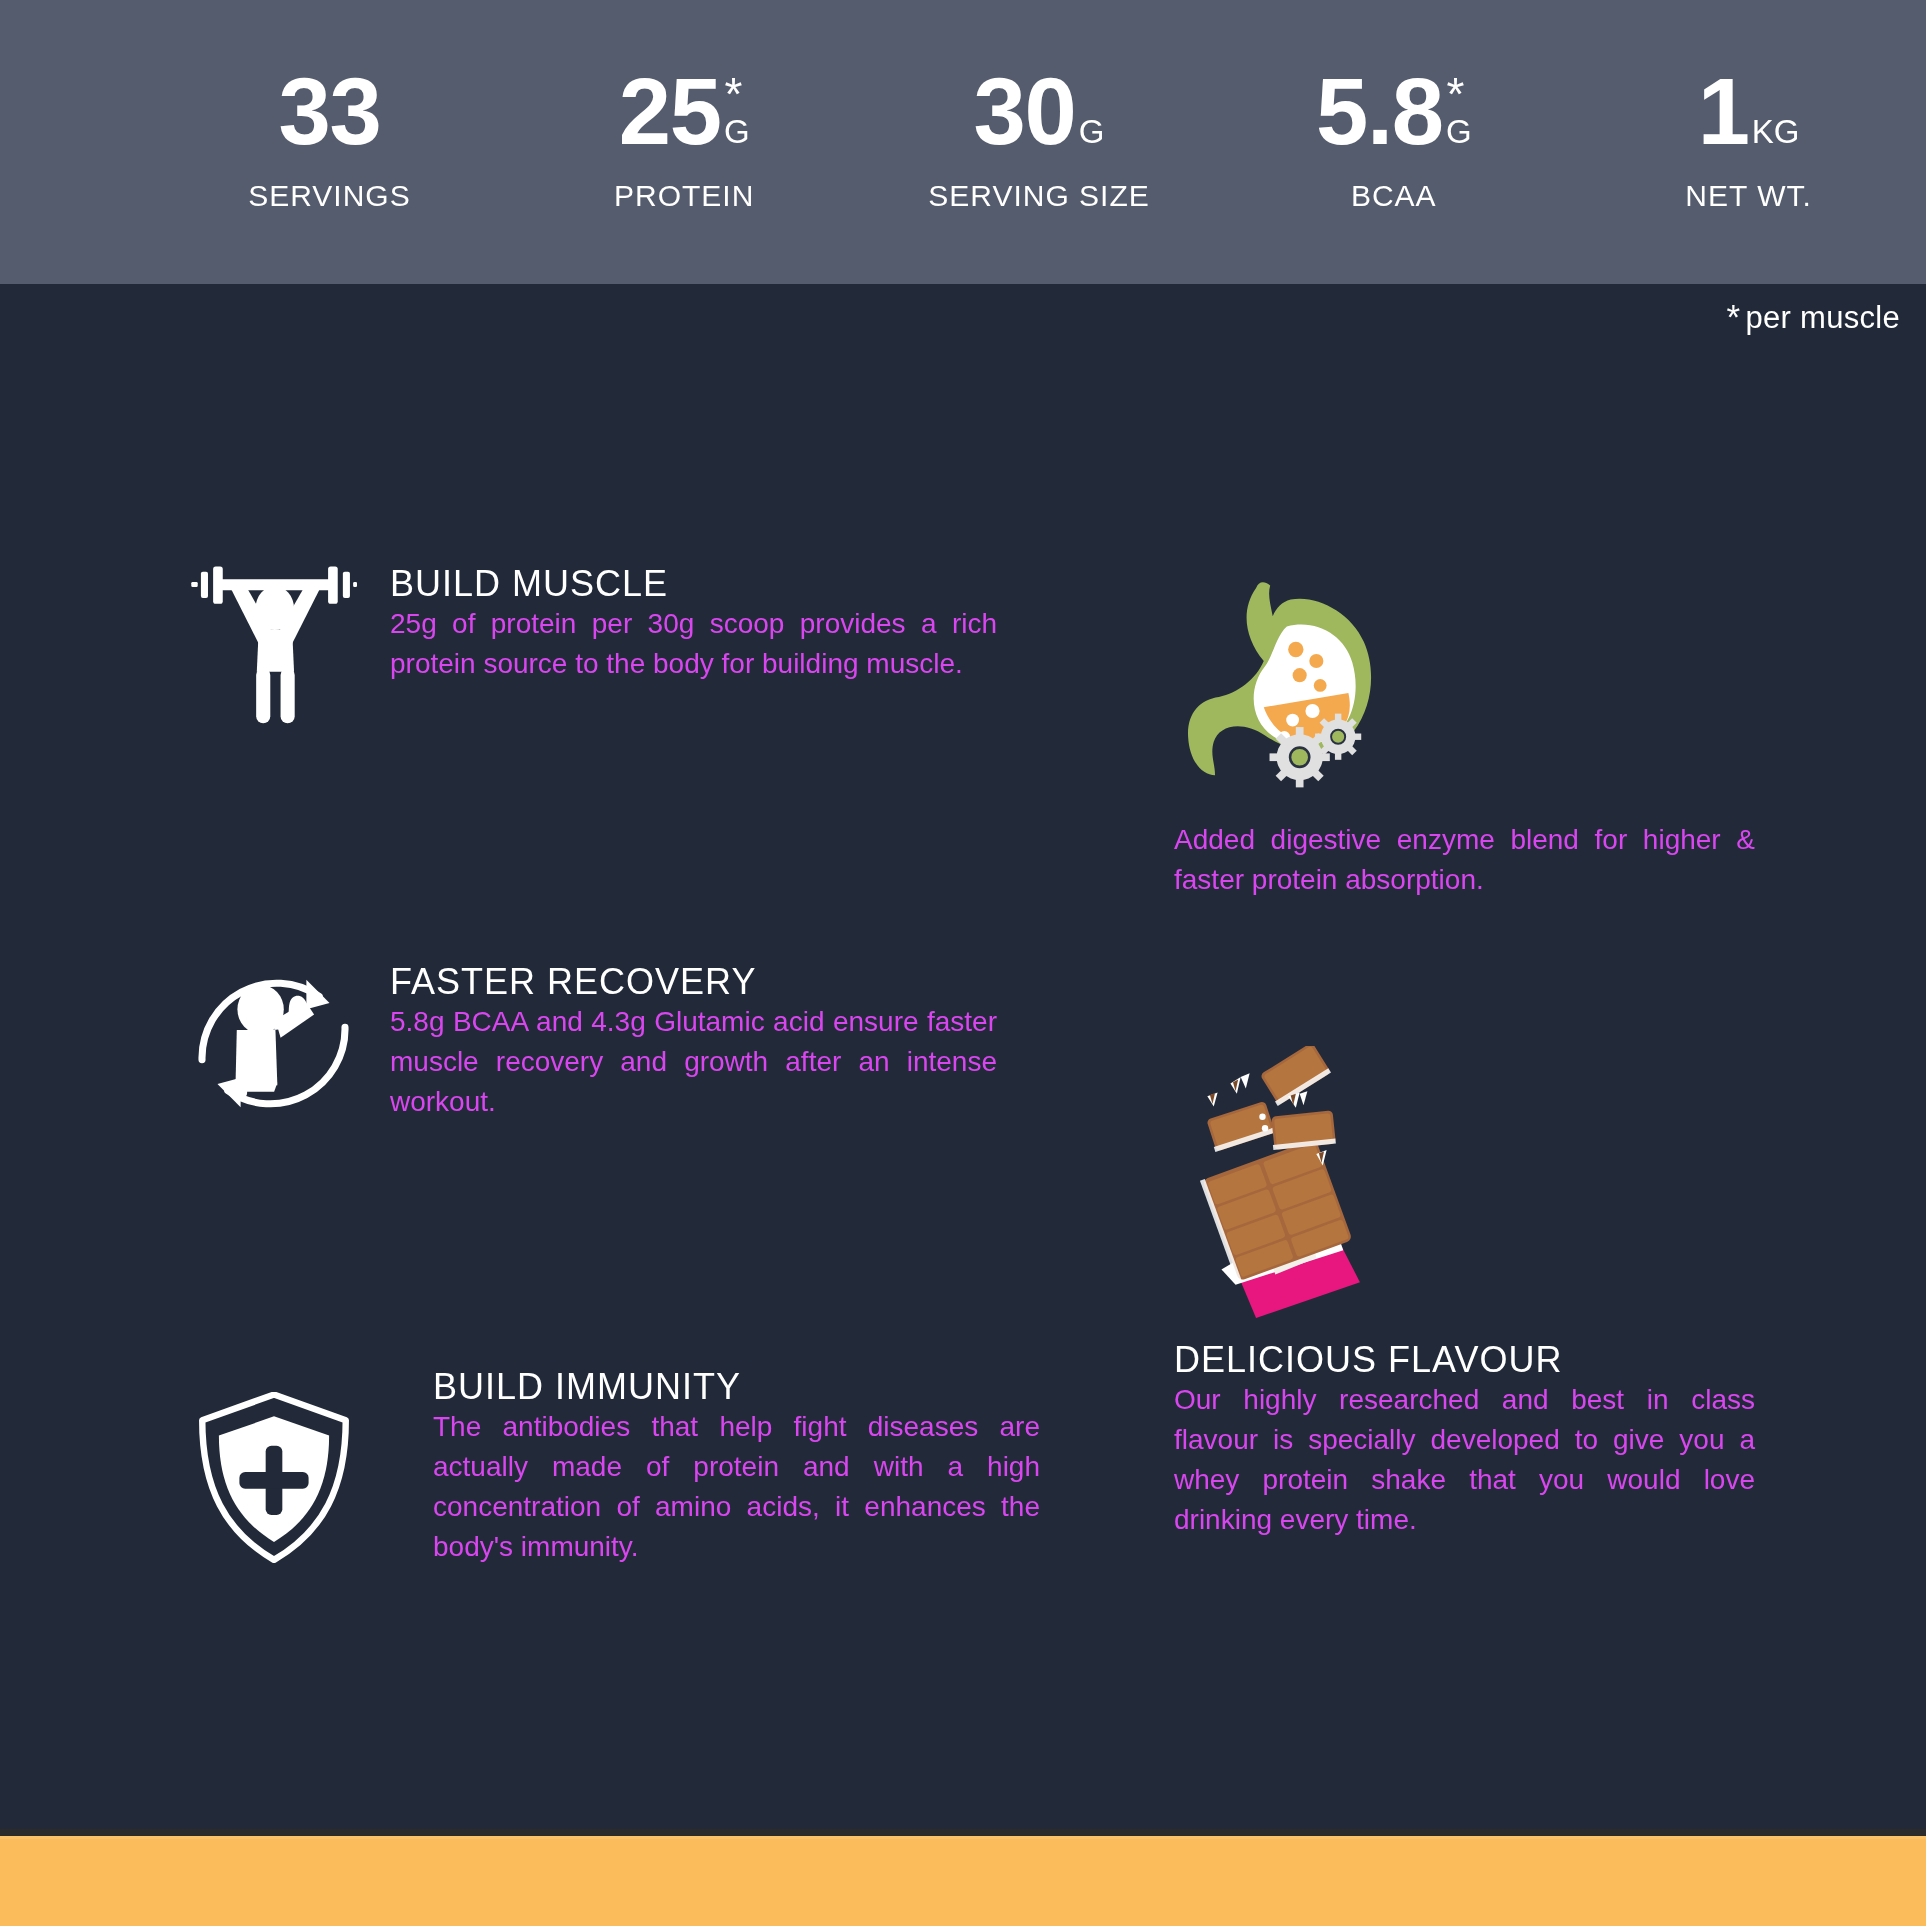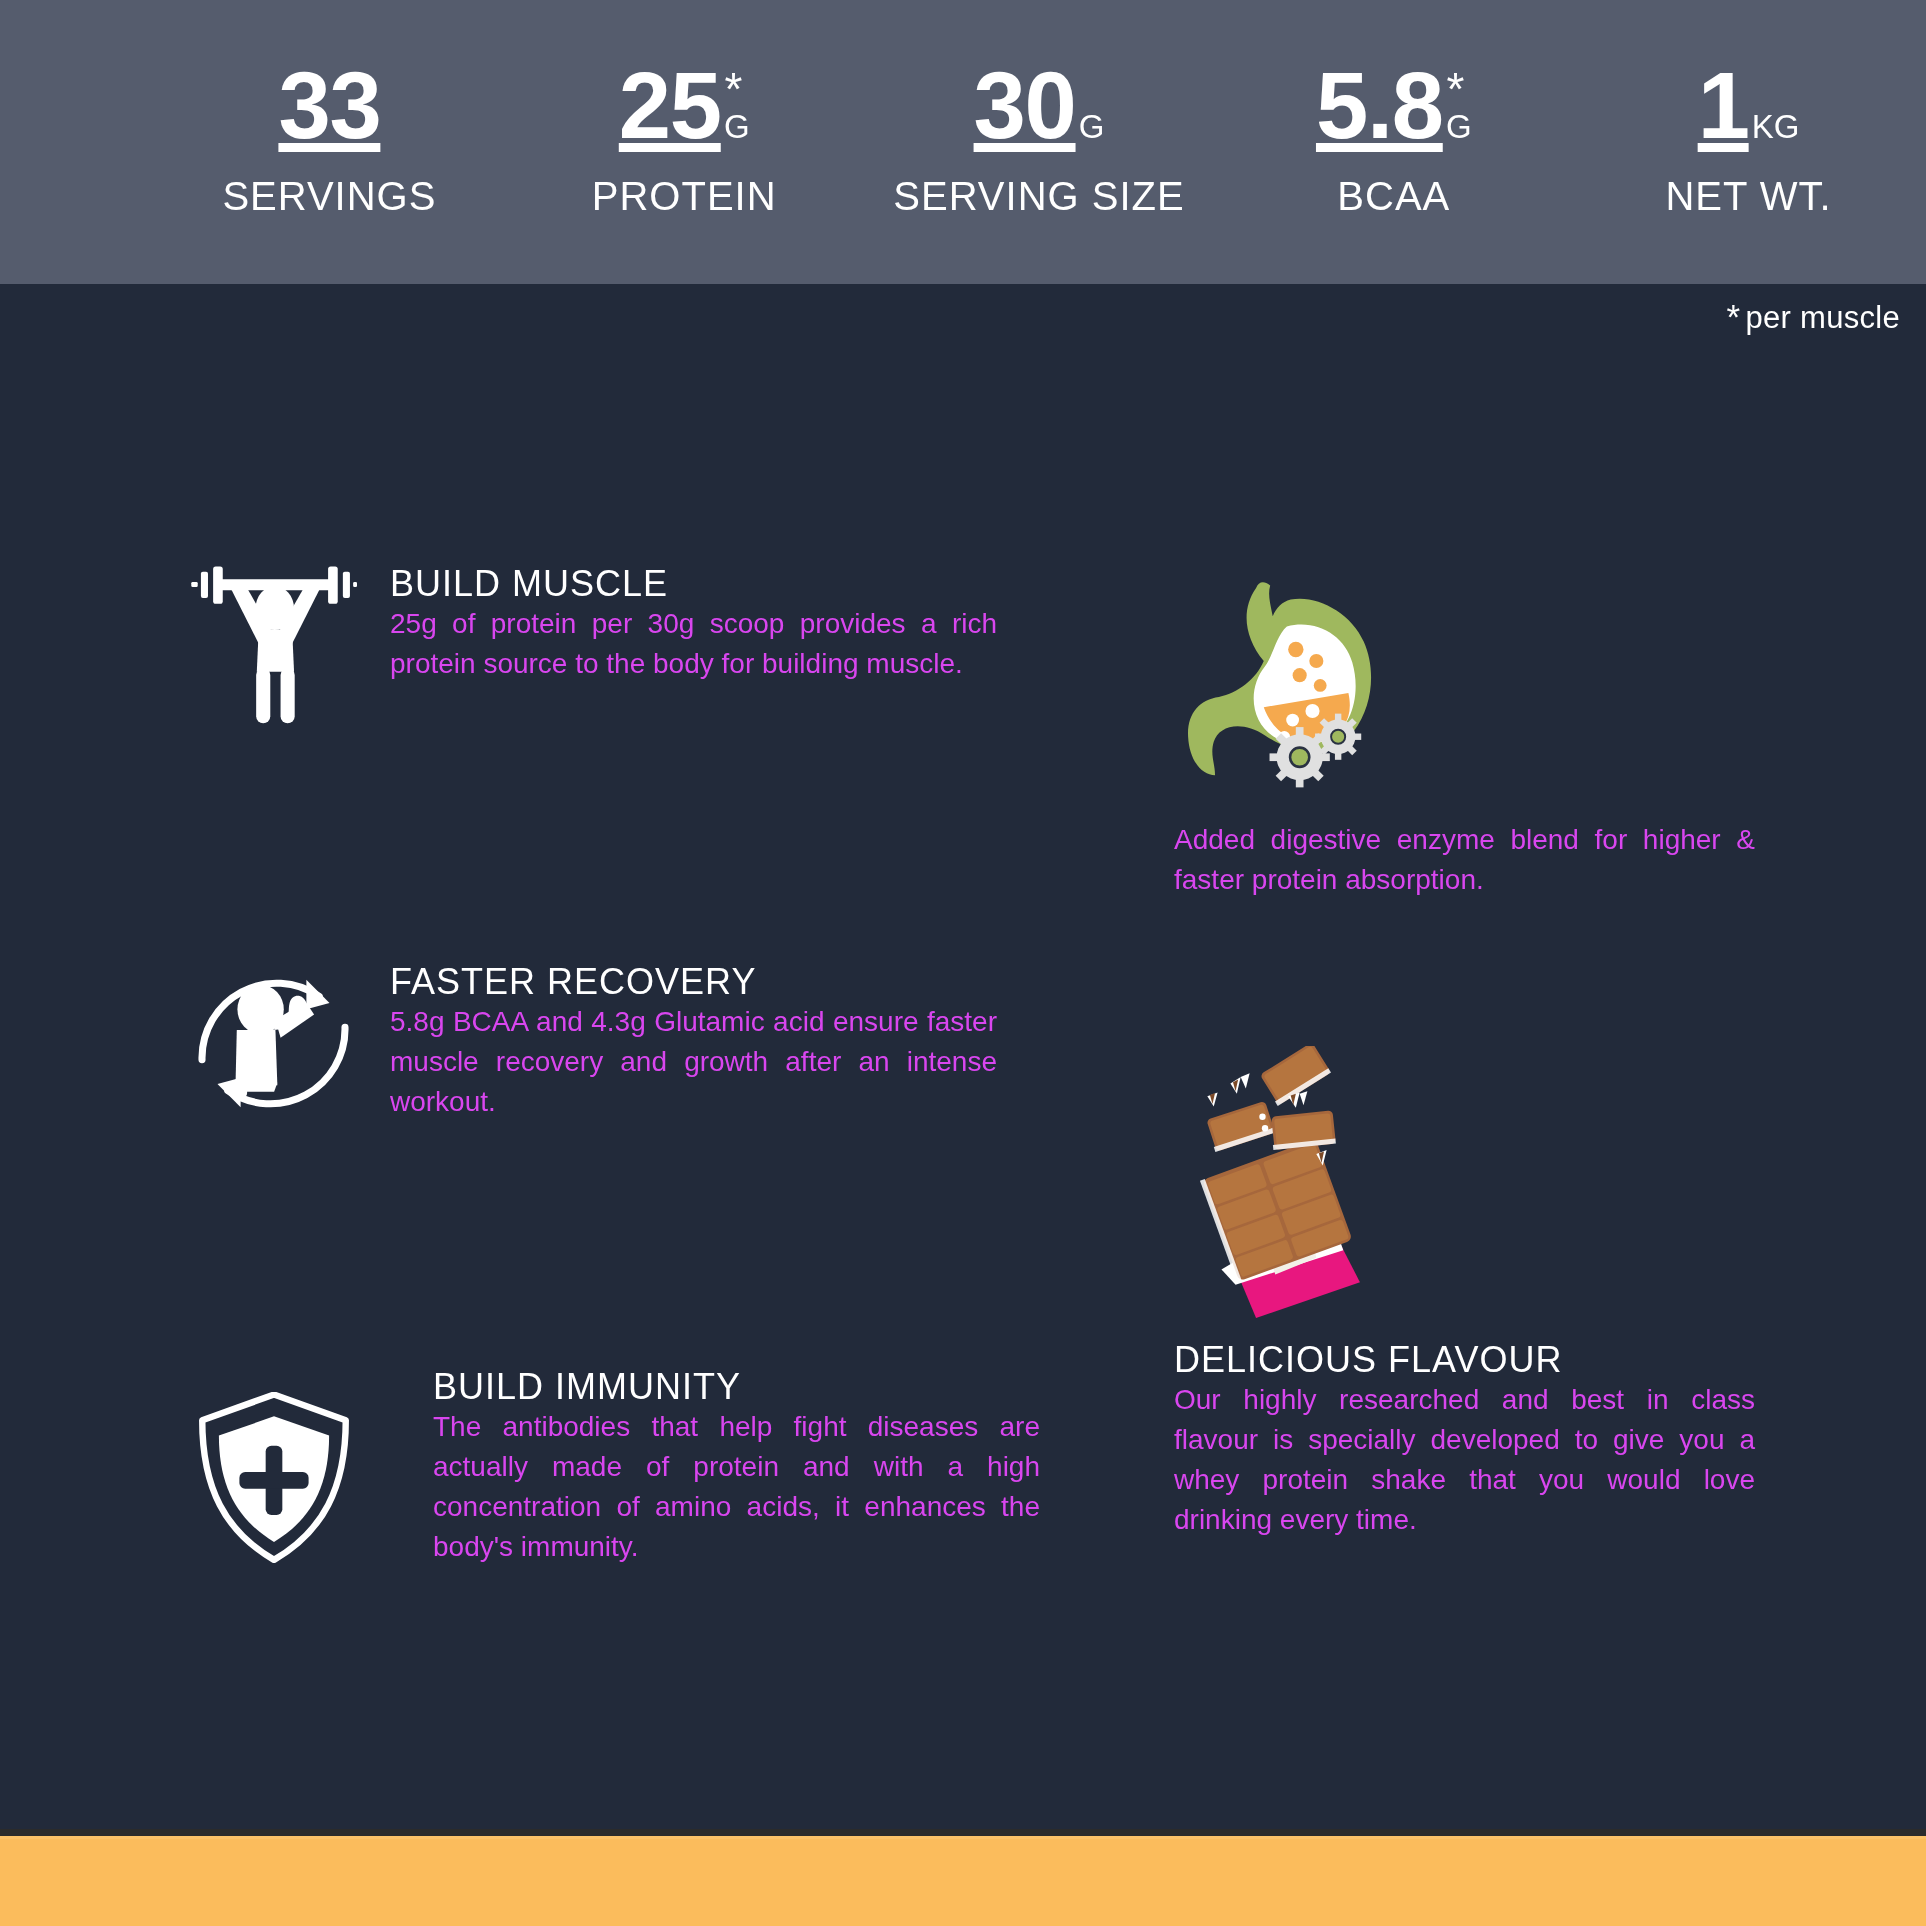--- a/index.html
+++ b/index.html
@@ -28,21 +28,20 @@
     display:flex;align-items:flex-end;justify-content:center;
     line-height:1;
   }
   .stat-number{
     font-size:94px;
     font-weight:700;
     color:#ffffff;
     letter-spacing:-1.3px;
     line-height:0.88;
     font-family:"Liberation Sans", sans-serif;
-    text-decoration:underline;
   }
   .stat-unit-wrap{
     display:flex;flex-direction:column;align-items:flex-start;
     position:relative;
     margin-left:3.2px;
     padding-bottom:5.1px;
   }
   .stat-star{
     position:absolute;
     top:-44px;left:0.6px;
@@ -53,21 +52,21 @@
   }
   .stat-unit{
     font-size:33px;
     font-weight:400;
     color:#ffffff;
     line-height:1;
     letter-spacing:0px;
   }
   .stat-label{
     margin-top:26px;
-    font-size:40px;
+    font-size:30px;
     font-weight:400;
     color:#ffffff;
     letter-spacing:1px;
     white-space:nowrap;
   }
 
   
   .per-serving{
     position:absolute;
     right:26px;top:300px;

